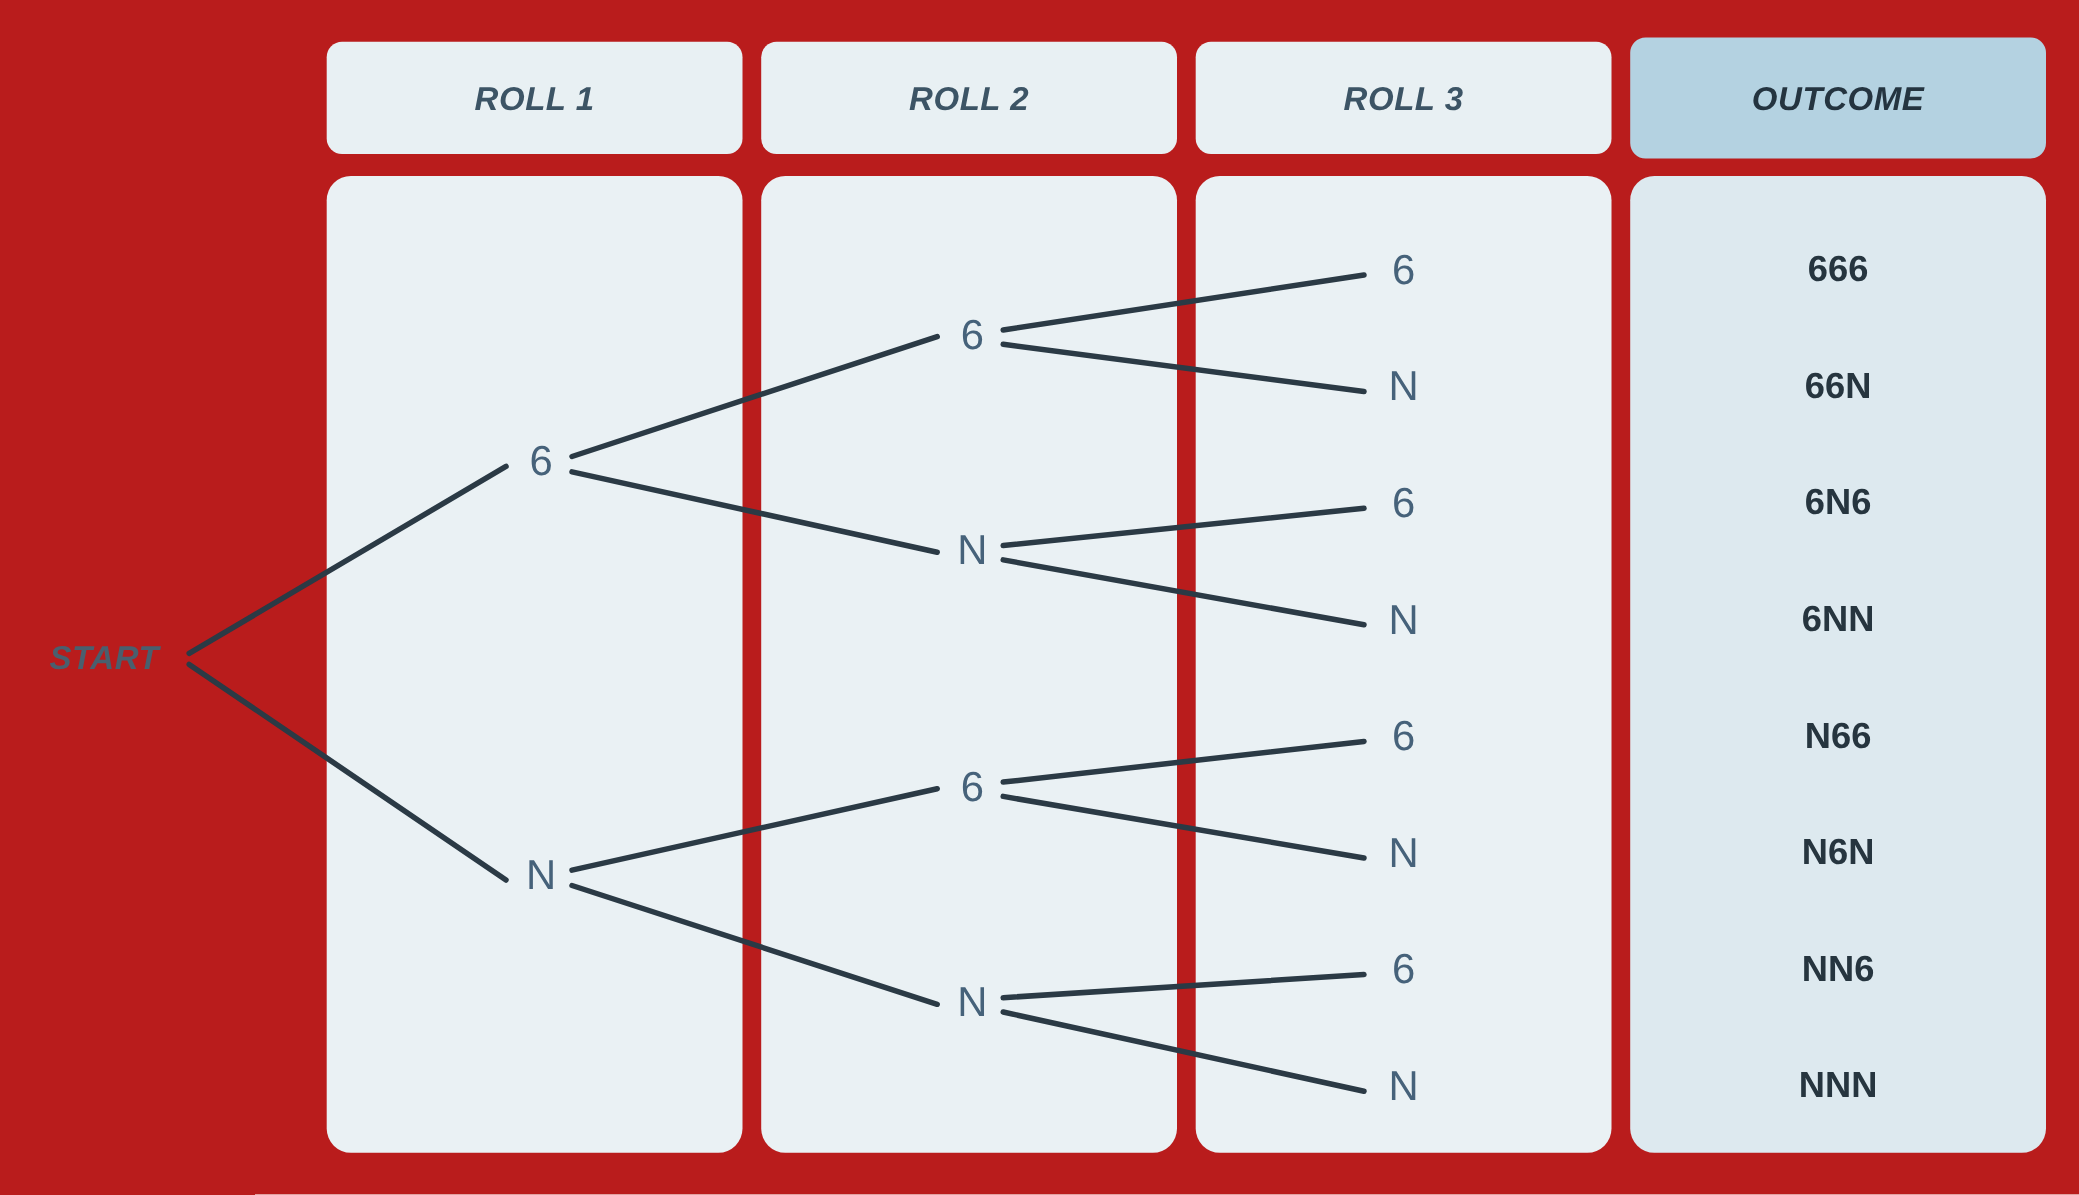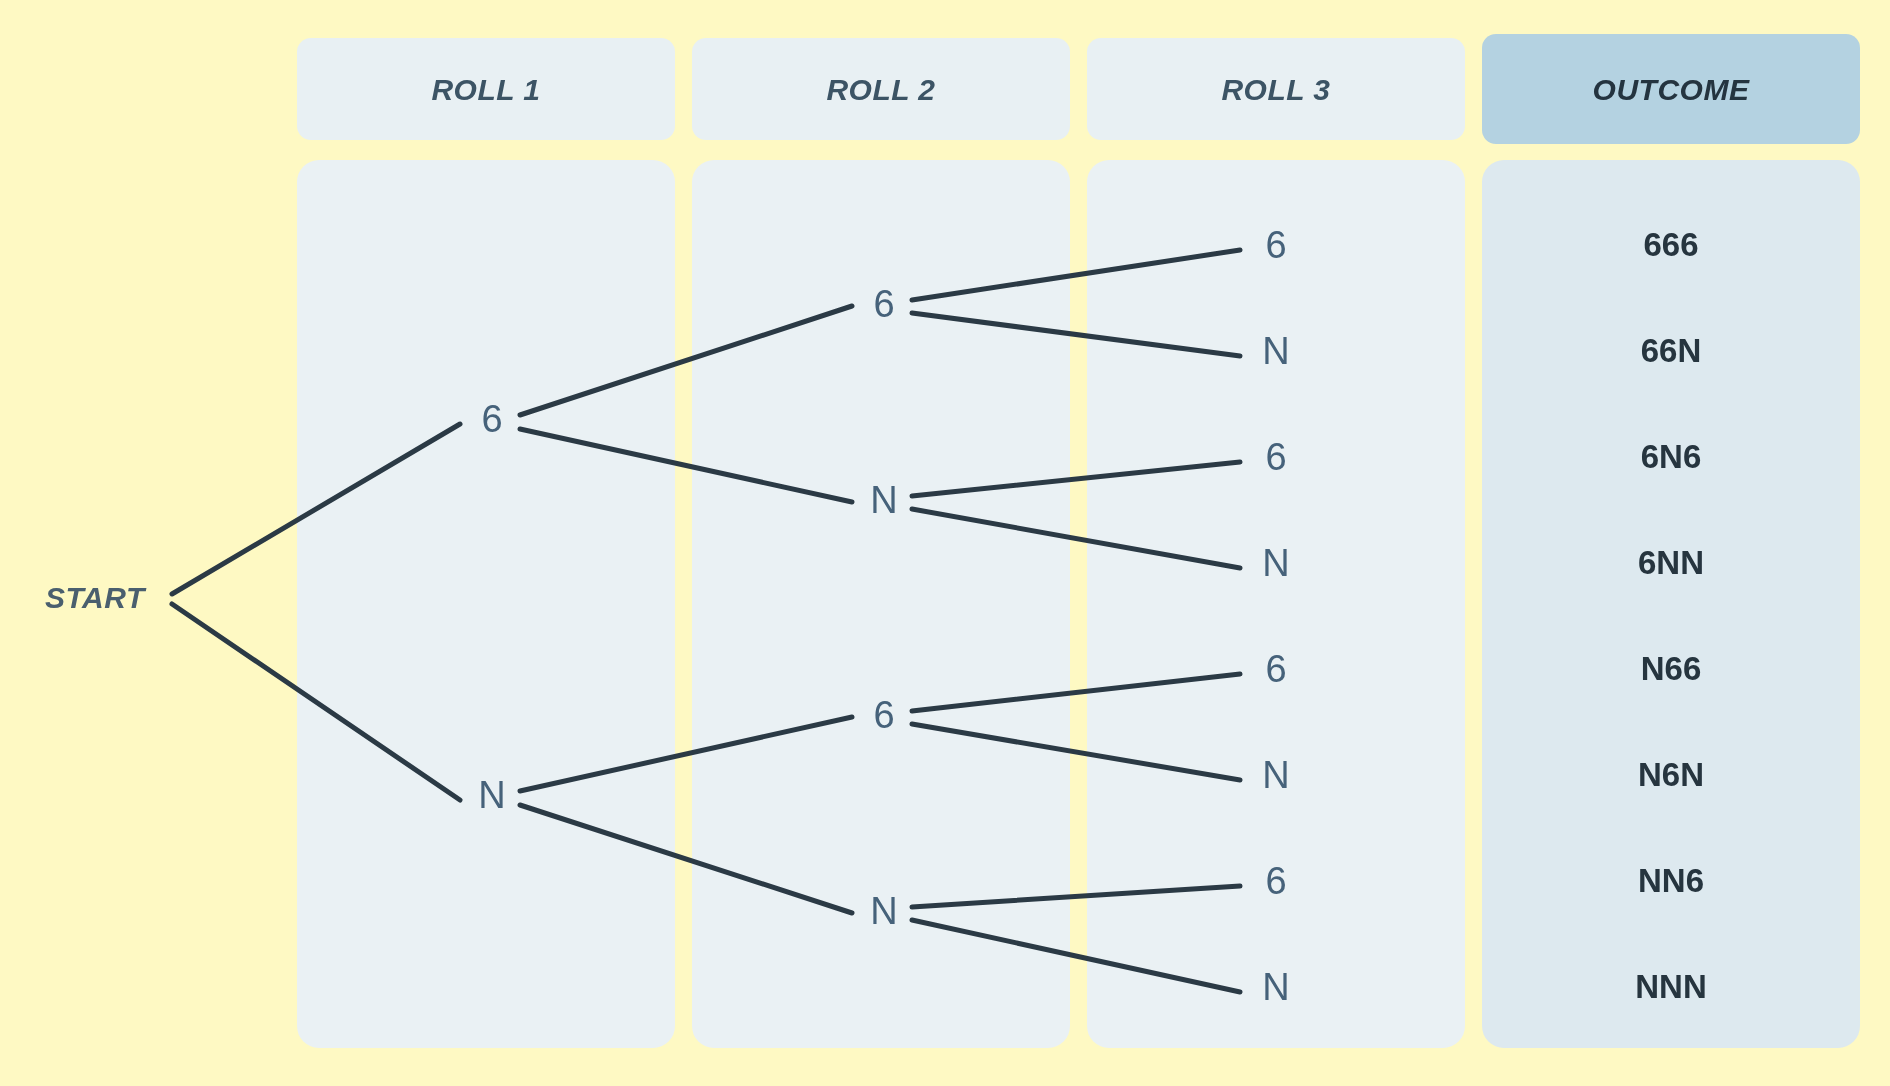--- a/index.html
+++ b/index.html
@@ -41,21 +41,21 @@
     letter-spacing: 0.5px;
   }
   .outcome-label {
     font-size: 33px;
     font-weight: bold;
   }
 </style>
 </head>
 <body>
 
-<div id="stage" style="background: #fef9c3;">
+<div id="stage" style="background: #b91c1c;">
   <svg id="tree-svg" viewBox="0 0 1890 1086" xmlns="http://www.w3.org/2000/svg">
 
     <g>
       <rect id="hdr-rect-0" x="297" y="38" width="378" height="102" rx="14" ry="14" fill="#e8f0f3"></rect>
       <text id="hdr-text-0" class="col-header-text" x="486" y="92" text-anchor="middle" dominant-baseline="middle" fill="#3c5465">ROLL 1</text>
 
       <rect id="hdr-rect-1" x="692" y="38" width="378" height="102" rx="14" ry="14" fill="#e8f0f3"></rect>
       <text id="hdr-text-1" class="col-header-text" x="881" y="92" text-anchor="middle" dominant-baseline="middle" fill="#3c5465">ROLL 2</text>
 
       <rect id="hdr-rect-2" x="1087" y="38" width="378" height="102" rx="14" ry="14" fill="#e8f0f3"></rect>

